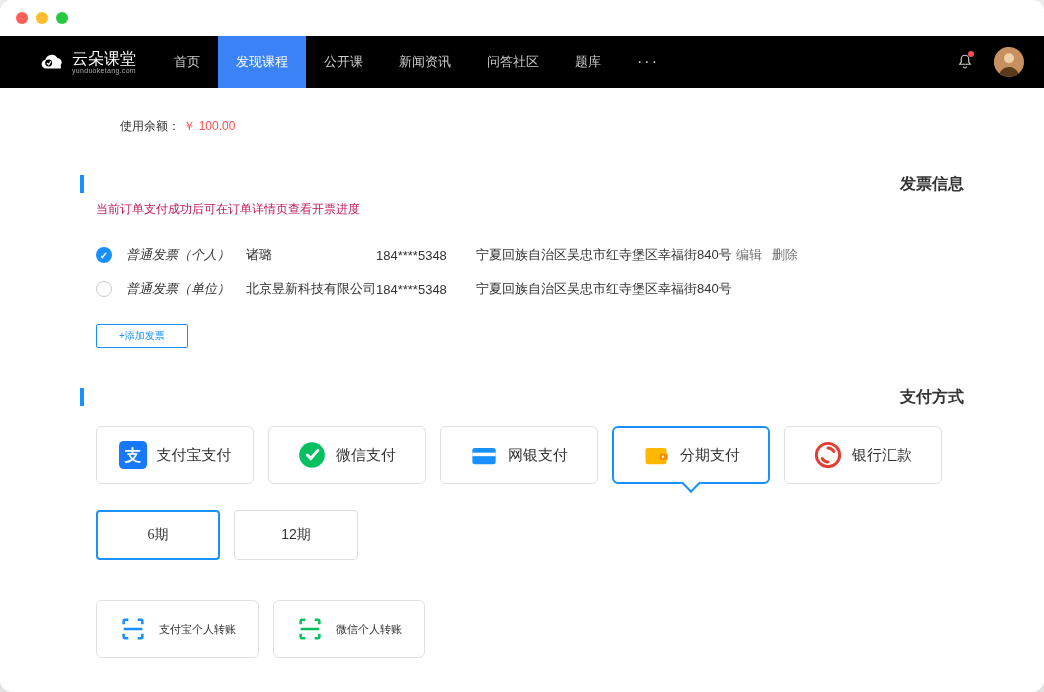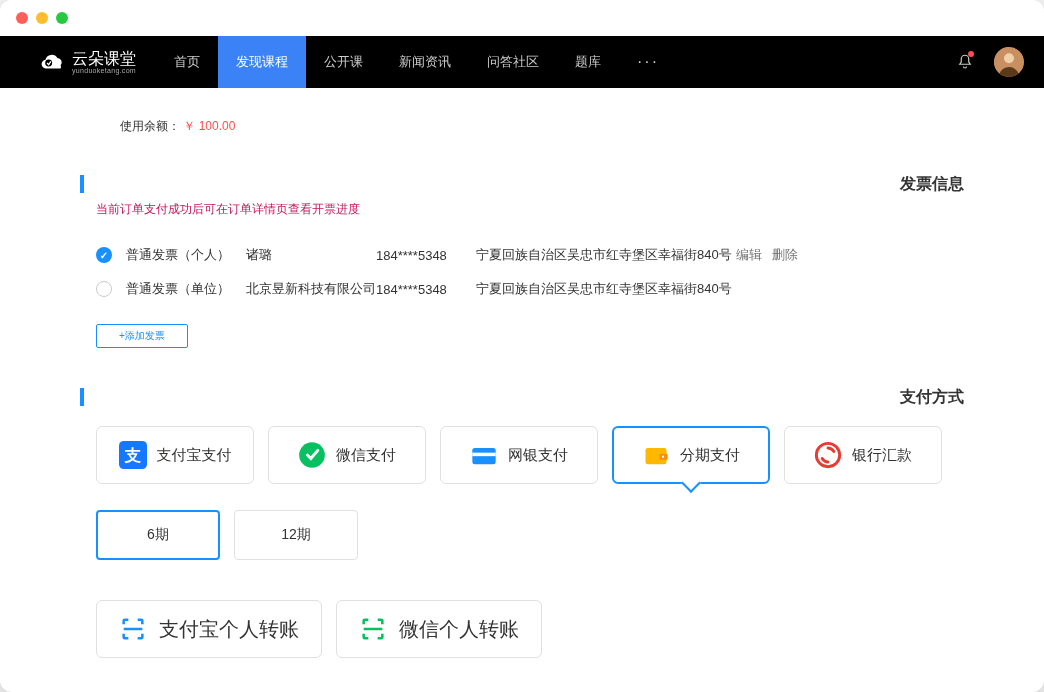--- a/index.html
+++ b/index.html
@@ -155,21 +155,21 @@
   }
   .radio.checked::after {
     content: '✓';
     color: #fff;
     font-size: 10px;
     font-weight: bold;
   }
   .radio.unchecked {
     border: 1px solid #ccc;
   }
-  .inv-type { width: 120px; flex: none; }
+  .inv-type { width: 120px; flex: none; font-style: italic; }
   .inv-name { width: 130px; flex: none; }
   .inv-phone { width: 100px; flex: none; }
   .inv-addr { width: 260px; flex: none; }
   .inv-actions { color: #737373; display: flex; gap: 10px; }
   .inv-actions span { cursor: pointer; }
 
   .add-invoice-btn {
     margin: 18px 16px 0 16px;
     border: 1px solid #1890ff;
     color: #1890ff;
@@ -234,36 +234,36 @@
     height: 50px;
     border: 1px solid #e0e0e0;
     border-radius: 4px;
     display: flex;
     align-items: center;
     justify-content: center;
     font-size: 14px;
     color: #333;
     cursor: pointer;
   }
-  .period-card.selected { border: 2px solid #1890ff; }
+  .period-card.selected { border: 2px solid #1890ff; font-family: Liberation Serif, serif; }
 
   .transfer-row {
     display: flex;
     gap: 14px;
     padding-left: 16px;
   }
   .transfer-card {
     height: 58px;
     padding: 0 22px;
     border: 1px solid #e0e0e0;
     border-radius: 6px;
     display: flex;
     align-items: center;
     gap: 12px;
-    font-size: 20px;
+    font-size: 11px;
     color: #333;
     cursor: pointer;
   }
 </style>
 </head>
 <body>
 
 <div class="window">
 
   <div class="titlebar">

